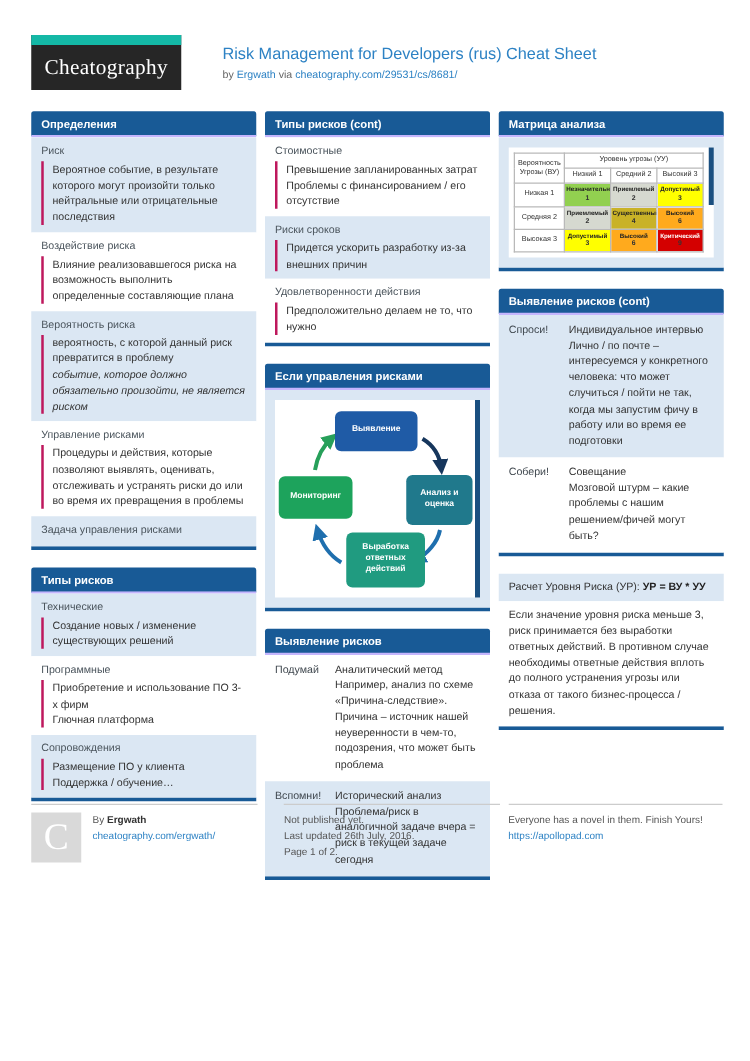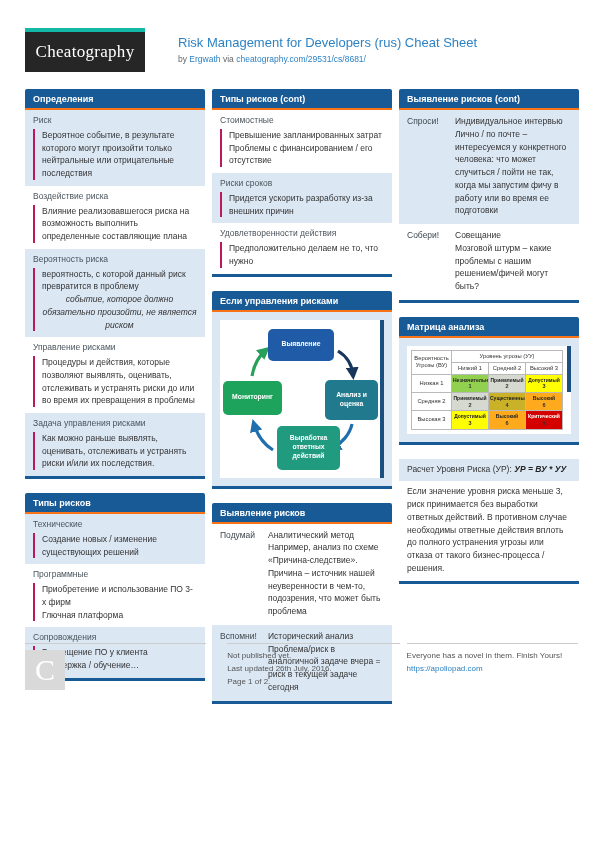--- a/index.html
+++ b/index.html
@@ -7,43 +7,43 @@
   body {
     width:600px; height:849px; position:relative;
     font-family:"Liberation Sans", sans-serif; color:#333;
     -webkit-font-smoothing:antialiased;
   }
   .page { padding:28px 22px 0 25px; }
 
   
   .header { display:flex; align-items:flex-start; margin-bottom:17px; }
   .logo {
-    width:120px; height:44px; background:#262626; border-top:4px solid #14b8a6;
+    width:120px; height:44px; background:#262626; border-top:8px solid #14b8a6;
     color:#fff; font-family:"Liberation Serif", serif; font-size:17px;
     display:flex; align-items:center; justify-content:center; letter-spacing:.3px;
   }
   .header-text { margin-left:33px; padding-top:7px; }
   .title { font-size:13px; color:#2d82c4; margin-bottom:4px; }
   .byline { font-size:8.5px; color:#666; }
   .byline a { color:#2d82c4; text-decoration:none; cursor:pointer; }
 
   
   .cols { display:flex; gap:7px; align-items:flex-start; }
   .col { width:180px; flex:none; }
 
   .card { margin-bottom:14px; border-bottom:3px solid #185a96; }
   .card h2 {
     background:#185a96; color:#fff; font-size:9px; font-weight:bold;
-    padding:5px 8px 4px; border-bottom:2px solid #f97316; border-radius:2px 2px 0 0;
+    padding:5px 8px 4px; border-bottom:2px solid #c4b5fd; border-radius:2px 2px 0 0;
   }
   .row { padding:4px 8px 6px; font-size:8.5px; line-height:1.5; background:#fff; }
   .row.hl { background:#dbe7f3; }
   .term { color:#4a545c; margin-bottom:1px; }
   .bodyblk { border-left:2px solid #be185d; padding-left:7px; margin-top:2px; color:#333; }
-  .note { font-style:italic;text-align:center; }
+  .note { font-style:italic; }
 
   .kv { display:flex; padding:5px 8px 7px; font-size:8.5px; line-height:1.5; background:#fff; }
   .kv.hl { background:#dbe7f3; }
   .kv .k { width:48px; flex:none; color:#3f474e; }
   .kv .v { flex:1; }
 
   
   .figure { background:#dbe7f3; padding:8px; }
   .panel { background:#fff; position:relative; }
   .cycle-panel { height:158px; border-right:4px solid #1a4f80; }
@@ -62,21 +62,21 @@
   .m-strip { position:absolute; right:0; top:0; width:4px; height:46px; background:#1a4f80; }
   table.matrix { width:100%; border-collapse:collapse; font-size:5.8px; color:#333; table-layout:fixed; }
   table.matrix th, table.matrix td {
     border:1px solid #b9b9b9; text-align:center; padding:2px 1px; line-height:1.25;
     font-weight:normal; overflow:hidden;
   }
   table.matrix .corner { width:40px; }
   .mlabel { font-weight:bold; font-size:5px; white-space:nowrap; }
   .mval { font-weight:bold; font-size:5.5px; }
 
-  .formula b { color:#222;font-style:italic; }
+  .formula b { color:#222; }
 
   
   .footer { position:absolute; left:25px; top:643px; width:553px; display:flex; font-size:8px; color:#555; line-height:1.6; }
   .fcol { border-top:1px solid #ccc; padding-top:6px; }
   .f1 { width:186px; display:flex; }
   .f2 { width:177px; margin-left:21px; }
   .f3 { width:176px; margin-left:7px; }
   .clogo {
     width:40px; height:40px; background:#d9d9d9; color:#fff; flex:none;
     font-family:"Liberation Serif", serif; font-size:30px;
@@ -130,23 +130,20 @@
           </div>
         </div>
         <div class="row">
           <div class="term">Управление рисками</div>
           <div class="bodyblk">
             <div>Процедуры и действия, которые позволяют выявлять, оценивать, отслеживать и устранять риски до или во время их превращения в проблемы</div>
           </div>
         </div>
         <div class="row hl">
           <div class="term">Задача управления рисками</div>
-          <div class="bodyblk">
-            <div>Как можно раньше выявлять, оценивать, отслеживать и устранять риски и/или их последствия.</div>
-          </div>
         </div>
       </section>
 
       <section class="card">
         <h2>Типы рисков</h2>
         <div class="row hl">
           <div class="term">Технические</div>
           <div class="bodyblk">
             <div>Создание новых / изменение существующих решений</div>
           </div>
@@ -235,38 +232,20 @@
           <div class="v">
             <div>Исторический анализ</div>
             <div>Проблема/риск в аналогичной задаче вчера = риск в текущей задаче сегодня</div>
           </div>
         </div>
       </section>
     </div>
 
     <div class="col">
       <section class="card">
-        <h2>Выявление рисков (cont)</h2>
-        <div class="kv hl">
-          <div class="k">Спроси!</div>
-          <div class="v">
-            <div>Индивидуальное интервью</div>
-            <div>Лично / по почте – интересуемся у конкретного человека: что может случиться / пойти не так, когда мы запустим фичу в работу или во время ее подготовки</div>
-          </div>
-        </div>
-        <div class="kv">
-          <div class="k">Собери!</div>
-          <div class="v">
-            <div>Совещание</div>
-            <div>Мозговой штурм – какие проблемы с нашим решением/фичей могут быть?</div>
-          </div>
-        </div>
-      </section>
-
-      <section class="card">
         <h2>Матрица анализа</h2>
         <div class="figure">
           <div class="panel matrix-panel">
             <div class="m-strip"></div>
             <table class="matrix">
               <tbody>
                   <tr>
                 <th class="corner" rowspan="2">Вероятность Угрозы (ВУ)</th>
                 <th colspan="3">Уровень угрозы (УУ)</th>
               </tr>
@@ -320,37 +299,62 @@
                   <div class="mval">9</div>
                 </td>
               </tr>
             </tbody>
               </table>
           </div>
         </div>
       </section>
 
       <section class="card">
+        <h2>Выявление рисков (cont)</h2>
+        <div class="kv hl">
+          <div class="k">Спроси!</div>
+          <div class="v">
+            <div>Индивидуальное интервью</div>
+            <div>Лично / по почте – интересуемся у конкретного человека: что может случиться / пойти не так, когда мы запустим фичу в работу или во время ее подготовки</div>
+          </div>
+        </div>
+        <div class="kv">
+          <div class="k">Собери!</div>
+          <div class="v">
+            <div>Совещание</div>
+            <div>Мозговой штурм – какие проблемы с нашим решением/фичей могут быть?</div>
+          </div>
+        </div>
+      </section>
+
+      <section class="card">
         <div class="row hl formula">
           <span>Расчет Уровня Риска (УР):</span>
           <b>УР = ВУ * УУ</b>
         </div>
         <div class="row">
           <div>Если значение уровня риска меньше 3, риск принимается без выработки ответных действий. В противном случае необходимы ответные действия вплоть до полного устранения угрозы или отказа от такого бизнес-процесса / решения.</div>
         </div>
       </section>
     </div>
   </div>
 </div>
 
 <div class="footer">
   <div class="fcol f1">
     <div class="clogo">
       <span>C</span>
     </div>
+    <div>
+      <div>
+        <span>By</span>
+        <b>Ergwath</b>
+      </div>
+      <a>cheatography.com/ergwath/</a>
+    </div>
   </div>
   <div class="fcol f2">
     <div>Not published yet.</div>
     <div>Last updated 26th July, 2016.</div>
     <div>Page 1 of 2.</div>
   </div>
   <div class="fcol f3">
     <div>Everyone has a novel in them. Finish Yours!</div>
     <a>https://apollopad.com</a>
   </div>

